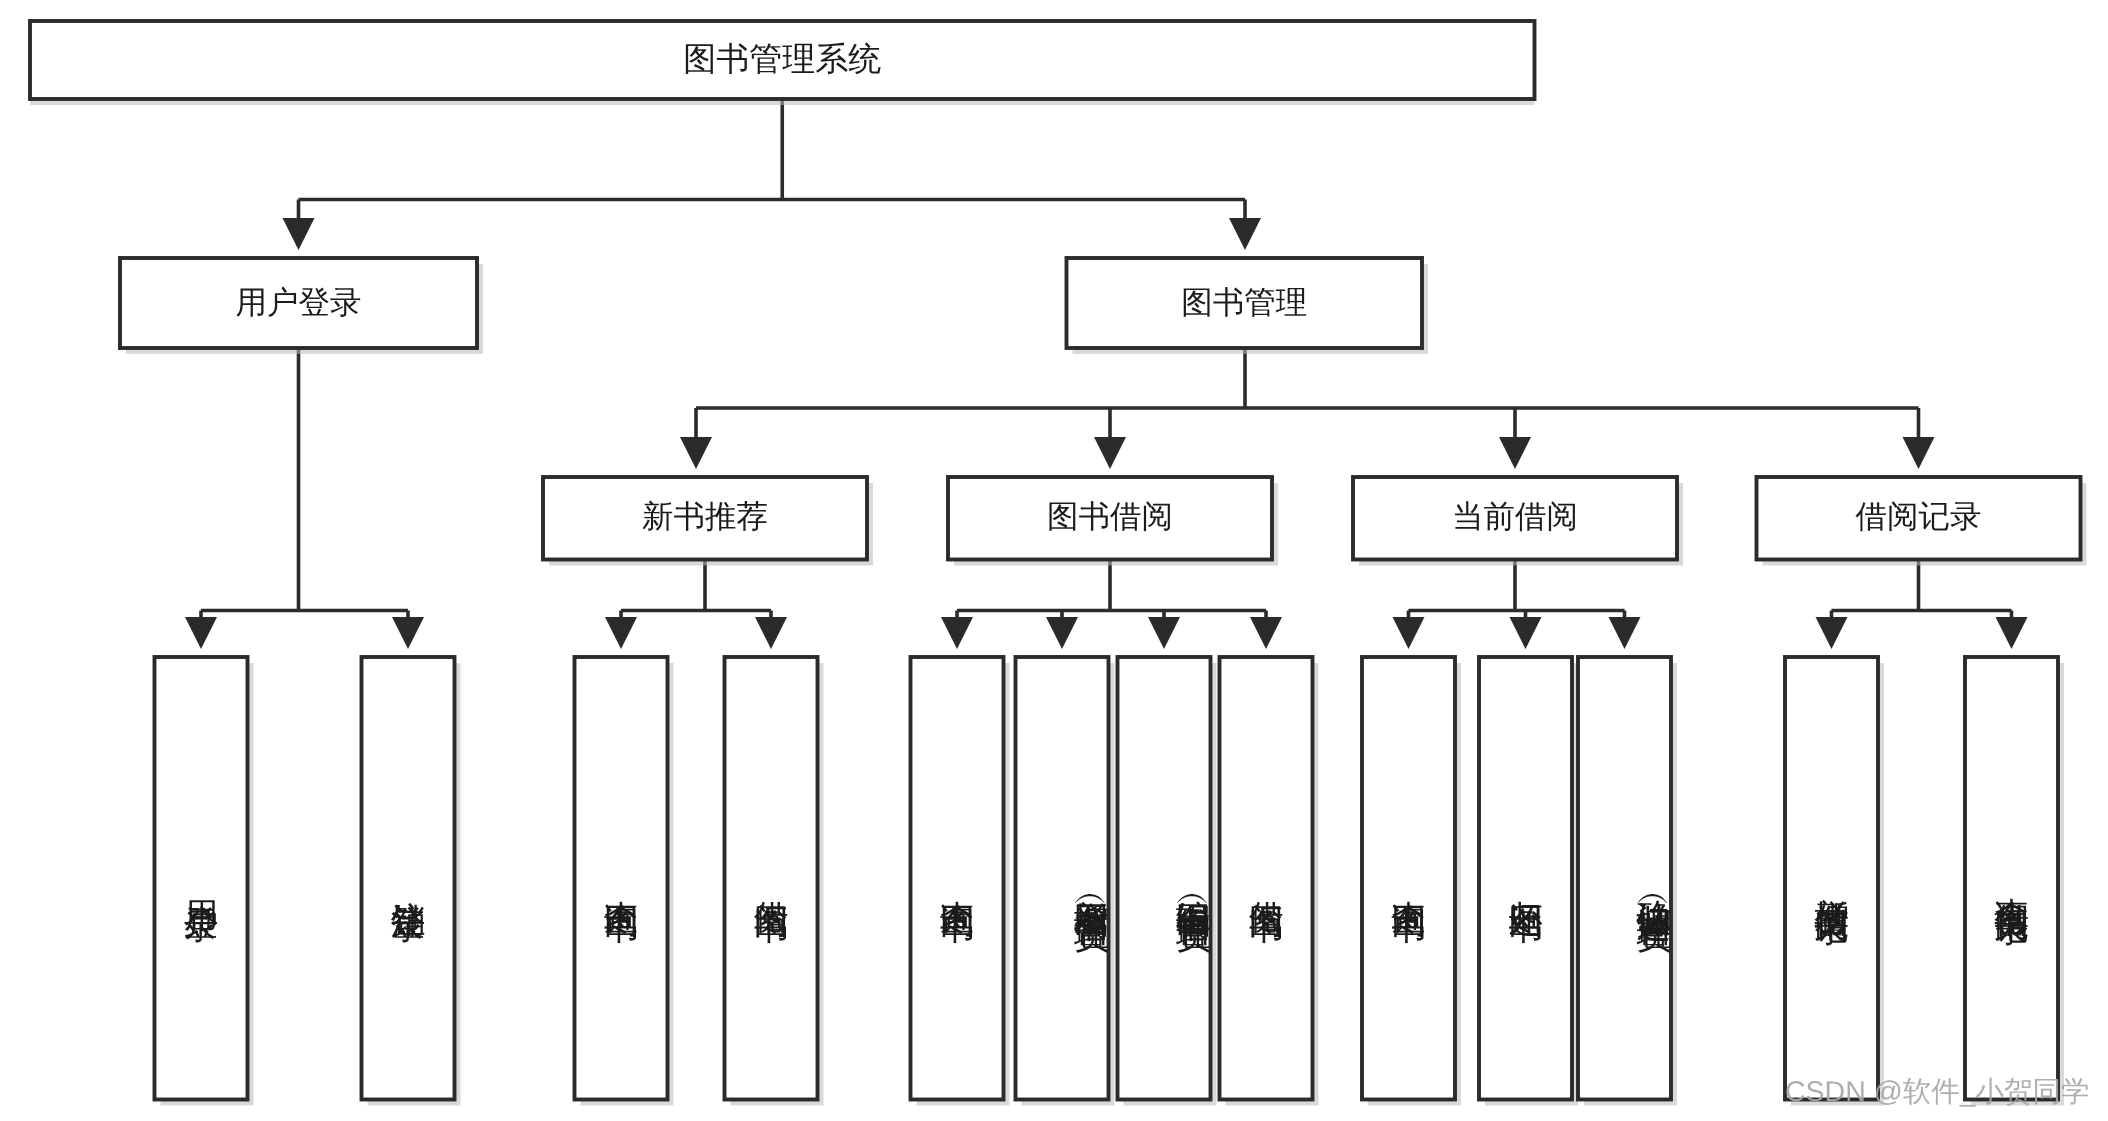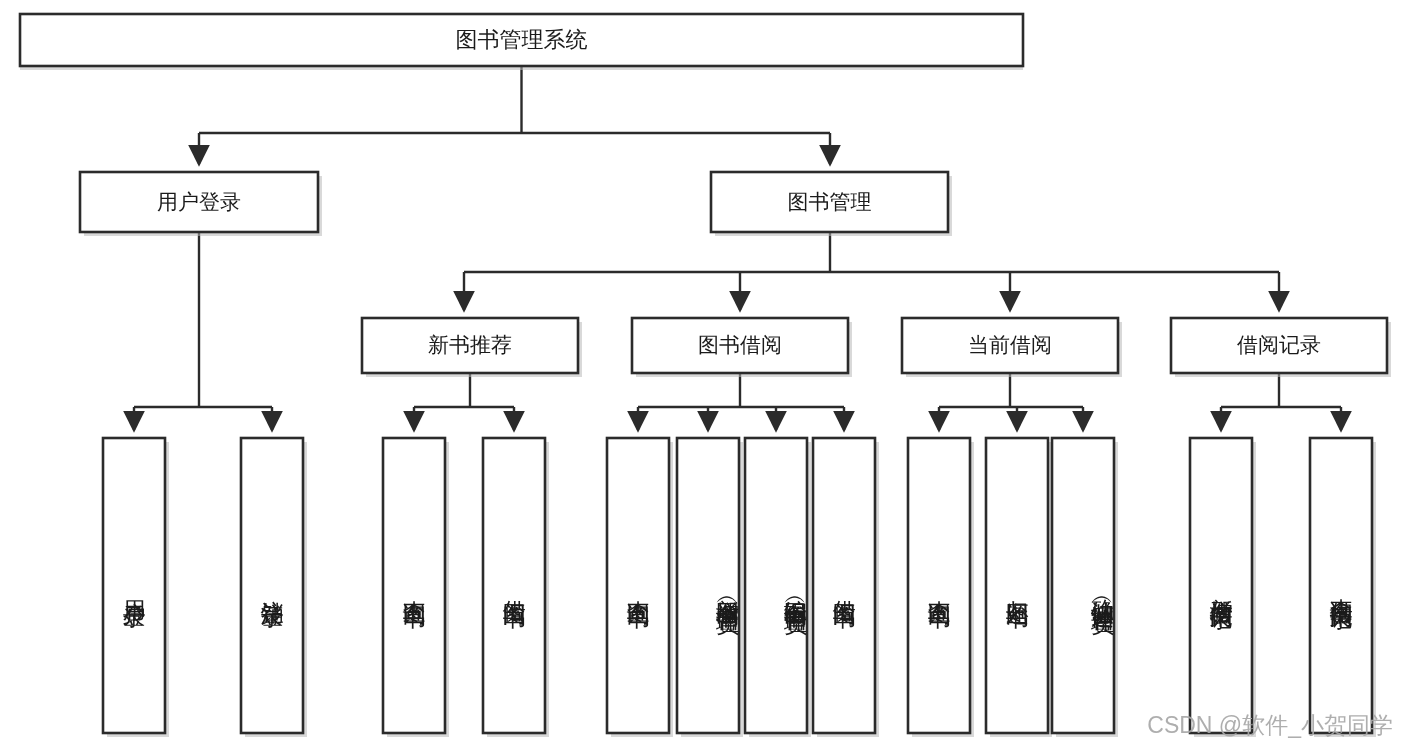--- a/index.html
+++ b/index.html
@@ -50,21 +50,21 @@
     justify-content:center;
     pointer-events:none;
   }
   .vlabel.mid{ align-items:center; }
 
   .watermark{
     position:absolute;
     right:12px;
     bottom:6px;
     font-family:"Liberation Sans","DejaVu Sans",sans-serif;
-    font-size:23px;
+    font-size:19px;
     color:#a8a8a8;
     opacity:.92;
     white-space:nowrap;
     user-select:none;
   }
 </style>
 </head>
 <body>
 
 <div id="stage">

